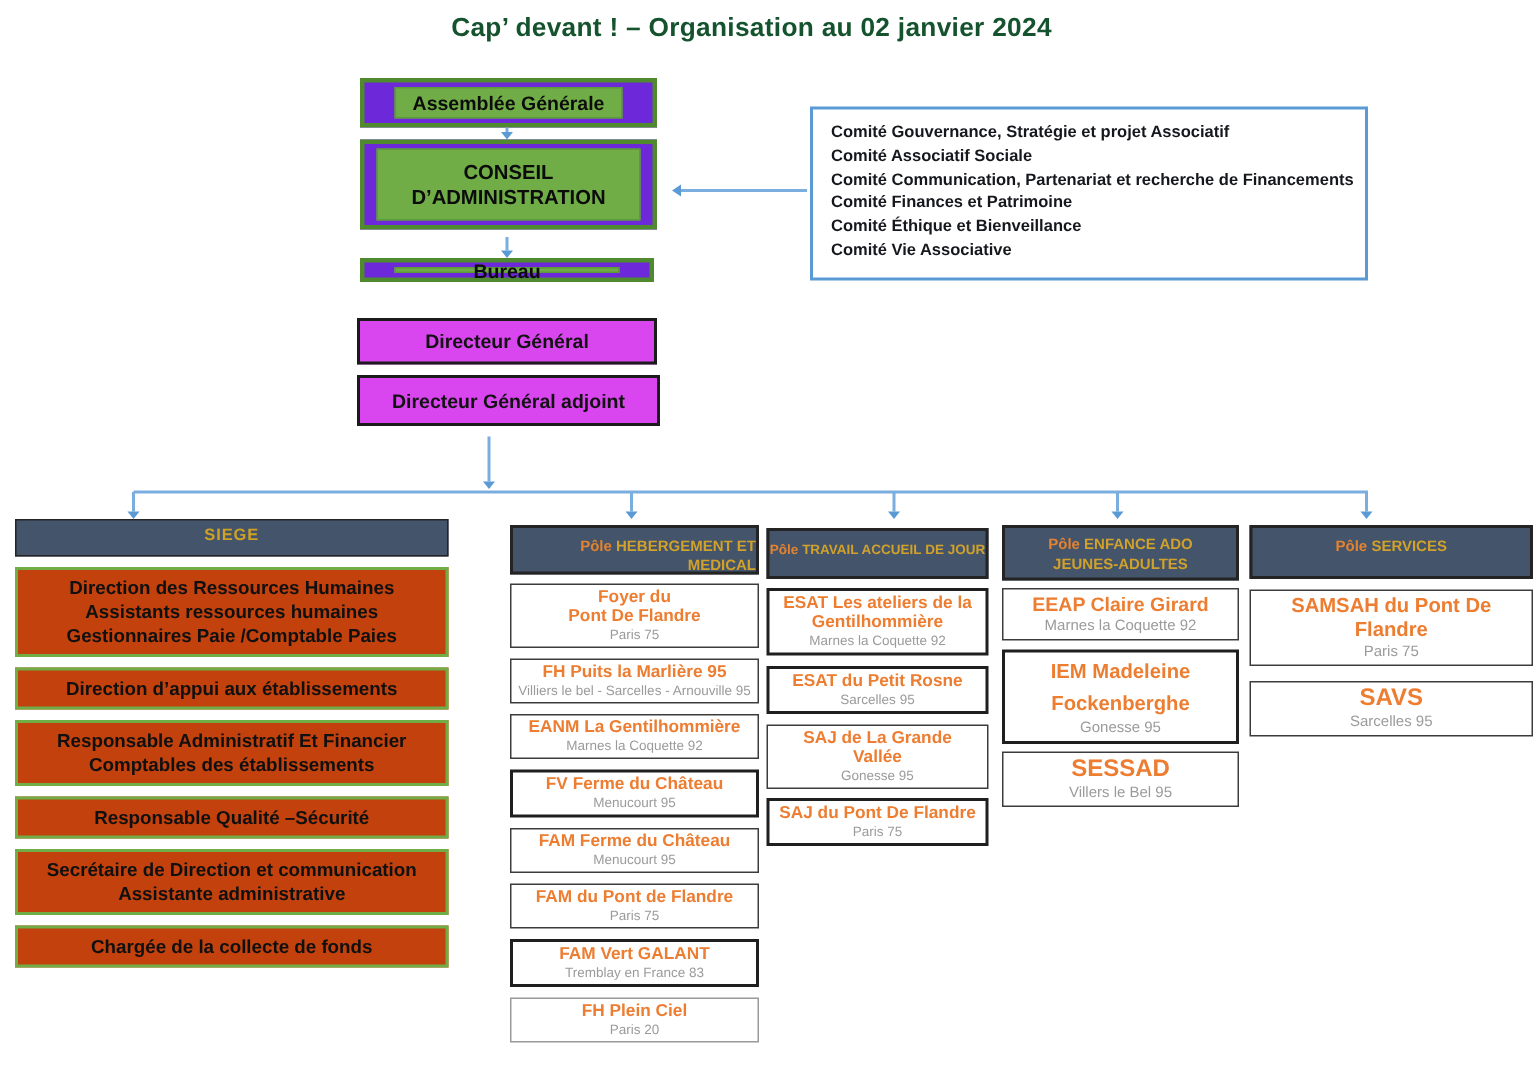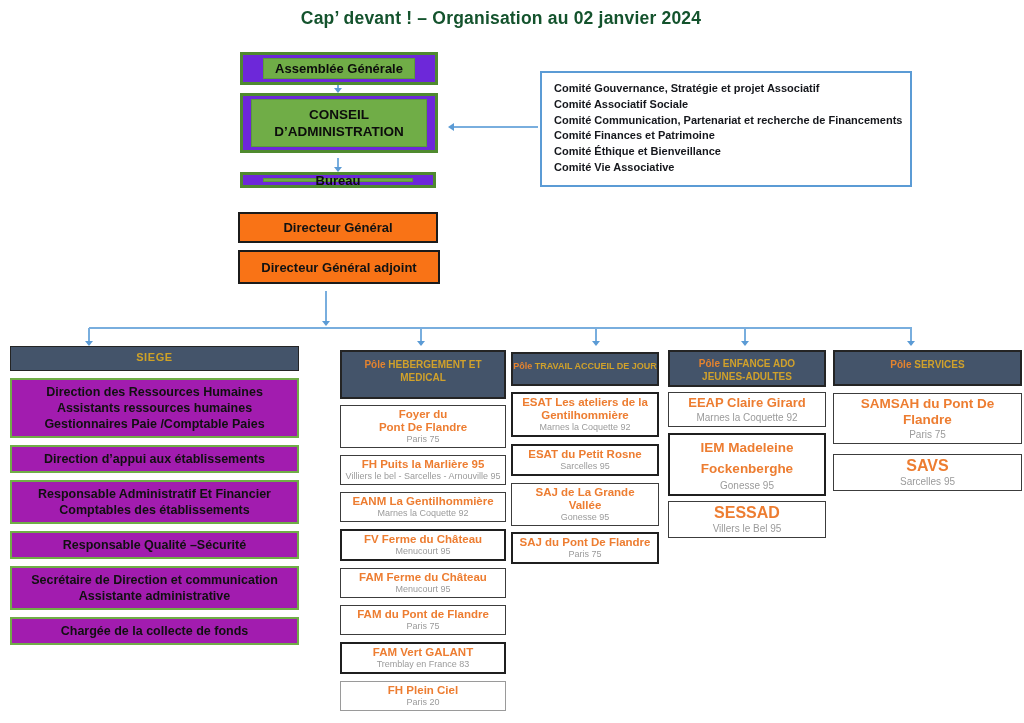--- a/index.html
+++ b/index.html
@@ -14,21 +14,21 @@
   
   .gbox{position:absolute;box-sizing:border-box;border:3px solid #4f8a2f;background:#6d28d9;padding:3px 20px;}
   .gbox.narrowpad{padding:3px 8px;}
   .gfill{
     width:100%;height:100%;background:#70AD47;border:1px solid #5c9a3a;box-sizing:border-box;
     display:flex;align-items:center;justify-content:center;text-align:center;
     font-weight:700;font-size:13px;line-height:15px;color:#0c0c0c;white-space:pre-line;
   }
   
   .wbox{
-    position:absolute;box-sizing:border-box;border:2.5px solid #1b1b1b;background:#f97316;
+    position:absolute;box-sizing:border-box;border:2.5px solid #1b1b1b;background:#d946ef;
     display:flex;align-items:center;justify-content:center;text-align:center;
     font-weight:700;font-size:13px;color:#121212;
   }
   
   .committee{
     position:absolute;left:540px;top:71px;width:372px;height:116px;box-sizing:border-box;
     border:2px solid #5B9BD5;background:#fff;padding:8px 6px 0 12px;
   }
   .committee .line{font-size:11px;font-weight:700;color:#15171c;line-height:15.8px;white-space:nowrap;}
   
@@ -50,21 +50,21 @@
   .chead{
     box-sizing:border-box;background:#44546A;border:2px solid #242424;
     text-align:center;font-weight:700;color:#CFA226;
   }
   .chead .pole-prefix{color:#E4832F;}
   .chead .pole-title{color:#D0A12B;white-space:pre-line;}
   .chead-siege{height:25px;border-width:1.5px;font-size:11px;line-height:21px;letter-spacing:0.6px;}
   .chead-pole{padding-top:6px;font-size:10px;line-height:13px;}
   
   .sitem{
-    box-sizing:border-box;margin-top:7px;border:2px solid #70AD47;background:#a21caf;
+    box-sizing:border-box;margin-top:7px;border:2px solid #70AD47;background:#c2410c;
     text-align:center;font-weight:700;font-size:12.5px;line-height:16px;color:#101010;
     padding:4px 2px;white-space:pre-line;
   }
   
   .fcard{
     box-sizing:border-box;border:1.5px solid #3c3c3c;background:#fff;
     text-align:center;padding:2px 2px;
   }
   .fcard.heavy{border:2.5px solid #1f1f1f;}
   .fcard.thin{border:1px solid #9a9a9a;}
@@ -136,21 +136,21 @@
     <div class="sitem">Direction d’appui aux établissements</div>
     <div class="sitem">Responsable Administratif Et Financier
 Comptables des établissements</div>
     <div class="sitem">Responsable Qualité –Sécurité</div>
     <div class="sitem">Secrétaire de Direction et communication
 Assistante administrative</div>
     <div class="sitem">Chargée de la collecte de fonds</div>
   </div>
 
   <div class="col" style="left:340px;top:350px;width:166px;">
-    <div class="chead chead-pole" style="height:49px;">
+    <div class="chead chead-pole" style="height:33px;text-align:right;">
       <span class="pole-prefix">Pôle</span>
       <span class="pole-title">HEBERGEMENT ET MEDICAL</span>
     </div>
     <div class="fcard m6">
       <div class="fname">Foyer du
 Pont De Flandre</div>
       <div class="floc">Paris 75</div>
     </div>
     <div class="fcard m7">
       <div class="fname">FH Puits la Marlière 95</div>

